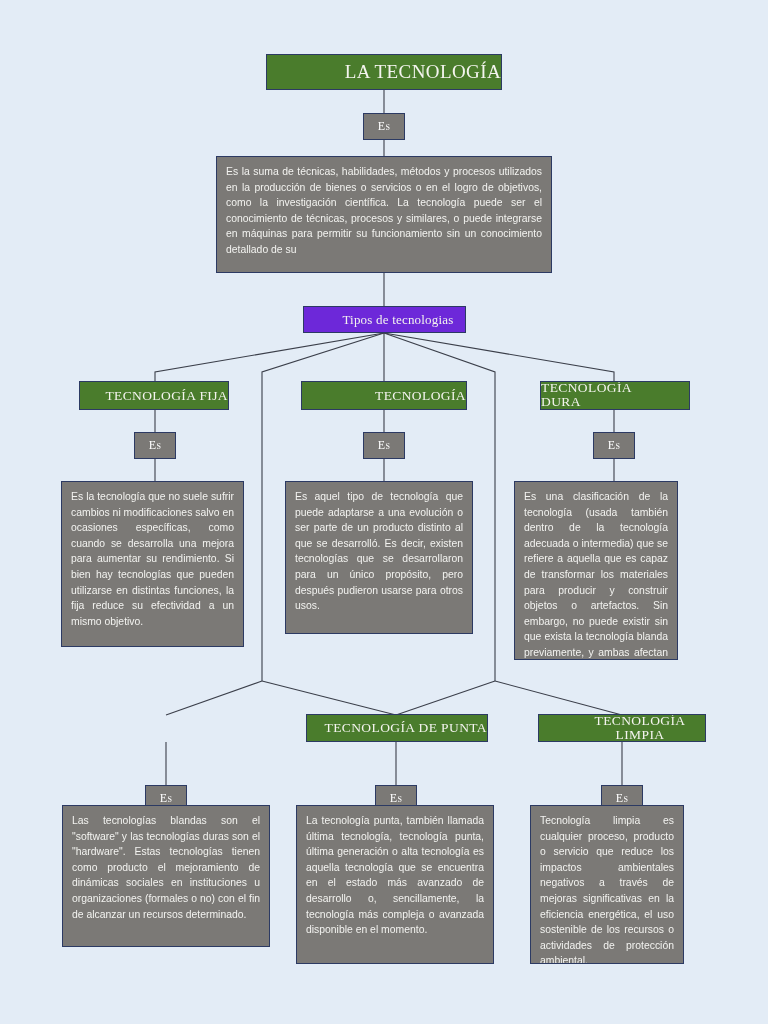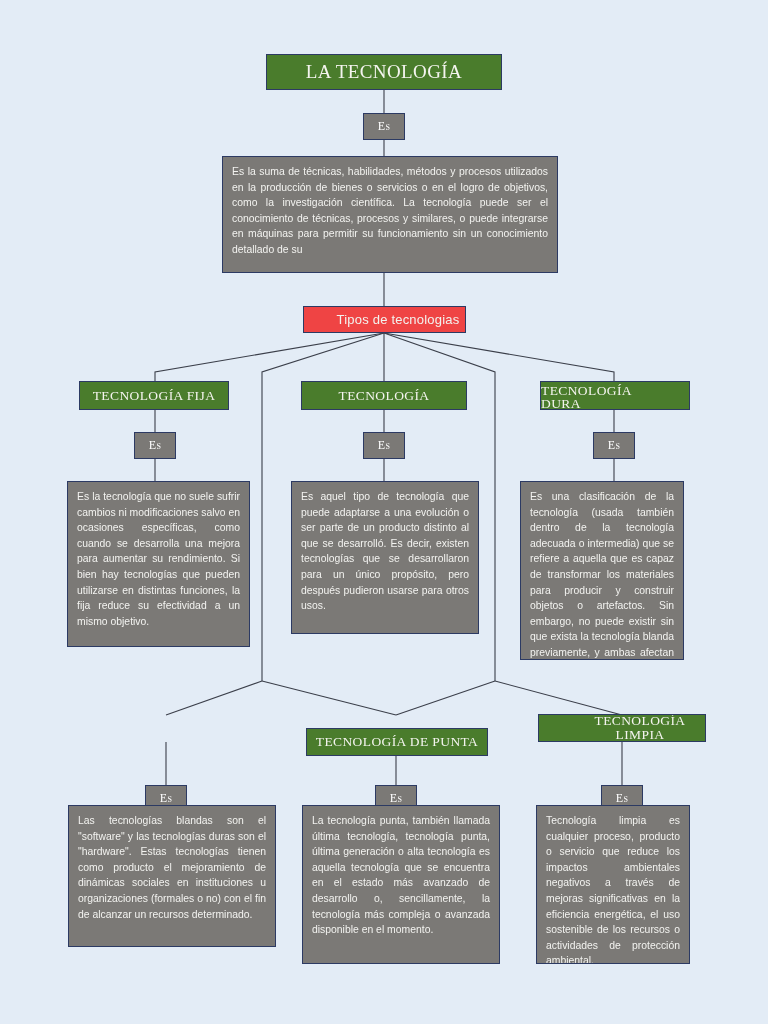--- a/index.html
+++ b/index.html
@@ -16,21 +16,21 @@
 
   .node{position:absolute;box-sizing:border-box;}
 
   
   .green{
     background:#4a7c2c;
     border:1.6px solid #2c3a63;
     color:#f4f4ef;
     font-family:"Liberation Serif", serif;
     text-align:center;
-    display:flex;align-items:center;justify-content:center;
+    display:flex;align-items:center;justify-content:flex-end;
     letter-spacing:.4px;
     overflow:hidden;
     line-height:1.02;
   }
   .green.clip{align-items:flex-start;padding-top:4px;}
 
   
   .es{
     background:#7b7976;
     border:1.6px solid #2c3a63;
@@ -48,28 +48,27 @@
     border:1.6px solid #2c3a63;
     color:#f3f3f0;
     font-family:"Liberation Sans", sans-serif;
     text-align:justify;
     text-justify:inter-word;
     font-size:10.4px;
     line-height:15.6px;
     padding:7px 9px 6px 9px;
     overflow:hidden;
     box-sizing:border-box;
-    margin-left:6px;
   }
 
   .mid-label{
-    background:#ef4444;
+    background:#6d28d9;
     border:1.6px solid #2c3a63;
     color:#f2f2ee;
-    font-family:Liberation Sans, sans-serif;
+    font-family:Liberation Serif, serif;
     font-size:13px;
     display:flex;align-items:center;justify-content:center;
     letter-spacing:.2px;
     padding-left:27px;
   }
 </style>
 </head>
 <body>
 
 <div id="canvas">
@@ -156,21 +155,21 @@
     <span>Es una clasificación de la tecnología (usada también dentro de la tecnología adecuada o intermedia) que se refiere a aquella que es capaz de transformar los materiales para producir y construir objetos o artefactos. Sin embargo, no puede existir sin que exista la tecnología blanda previamente, y ambas afectan a la condición humana.</span>
   </div>
 
   <div class="node es" style="left:145px;top:785px;width:42px;height:26px;">
     <span>Es</span>
   </div>
   <div class="node para" style="left:62px;top:805px;width:208px;height:142px;">
     <span>Las tecnologías blandas son el "software" y las tecnologías duras son el "hardware". Estas tecnologías tienen como producto el mejoramiento de dinámicas sociales en instituciones u organizaciones (formales o no) con el fin de alcanzar un recursos determinado.</span>
   </div>
 
-  <div class="node green" style="left:306px;top:714px;width:182px;height:28px;font-size:13.5px;margin-top:14px;">
+  <div class="node green" style="left:306px;top:714px;width:182px;height:28px;font-size:13.5px;">
     <span>TECNOLOGÍA DE PUNTA</span>
   </div>
   <div class="node es" style="left:375px;top:785px;width:42px;height:26px;">
     <span>Es</span>
   </div>
   <div class="node para" style="left:296px;top:805px;width:198px;height:159px;">
     <span>La tecnología punta, también llamada última tecnología, tecnología punta, última generación o alta tecnología es aquella tecnología que se encuentra en el estado más avanzado de desarrollo o, sencillamente, la tecnología más compleja o avanzada disponible en el momento.</span>
   </div>
 
   <div class="node green" style="left:538px;top:714px;width:168px;height:28px;font-size:13.5px;padding-left:36px;">

